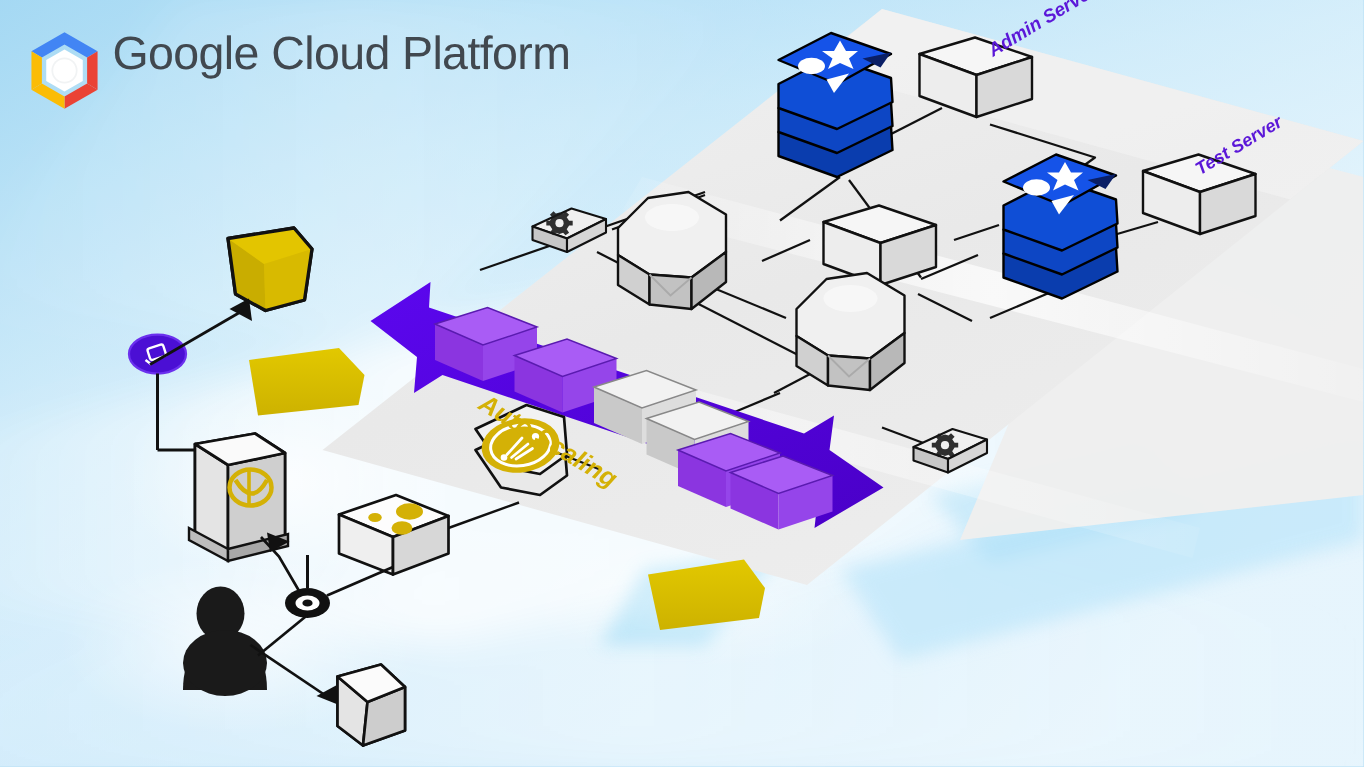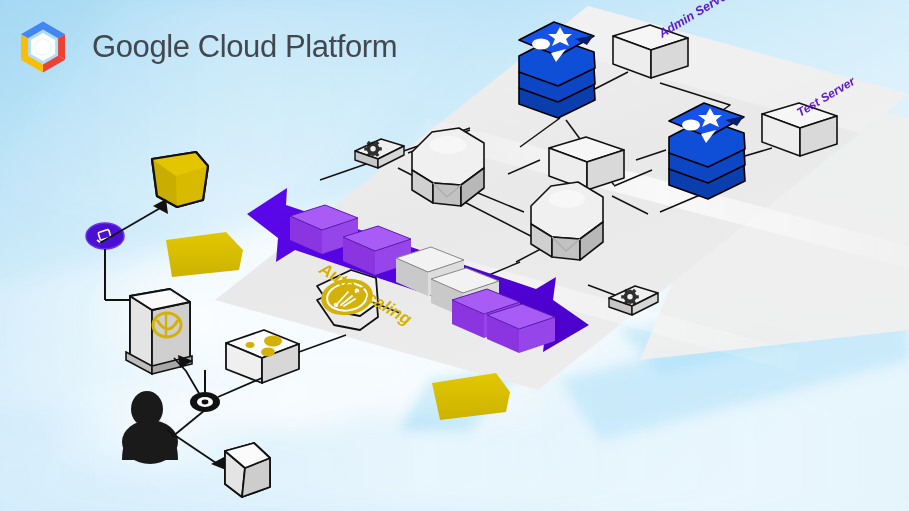--- a/index.html
+++ b/index.html
@@ -5,21 +5,21 @@
   html,body{margin:0;padding:0;}
   body{
     width:909px;height:511px;overflow:hidden;
     font-family:"Liberation Sans", sans-serif;
     background:#bfe3f7;
   }
   #stage{position:relative;width:909px;height:511px;overflow:hidden;}
   #stage svg.layer{position:absolute;left:0;top:0;width:909px;height:511px;}
   .logo-wrap{
     position:absolute;left:14px;top:18px;
-    display:flex;align-items:center;gap:20px;
+    display:flex;gap:3px;
   }
   .logo-text{
     font-family:"Liberation Sans", sans-serif;
     font-size:31px;
     font-weight:400;
     color:#41484f;
     letter-spacing:-0.4px;
     white-space:nowrap;
   }
 </style>

